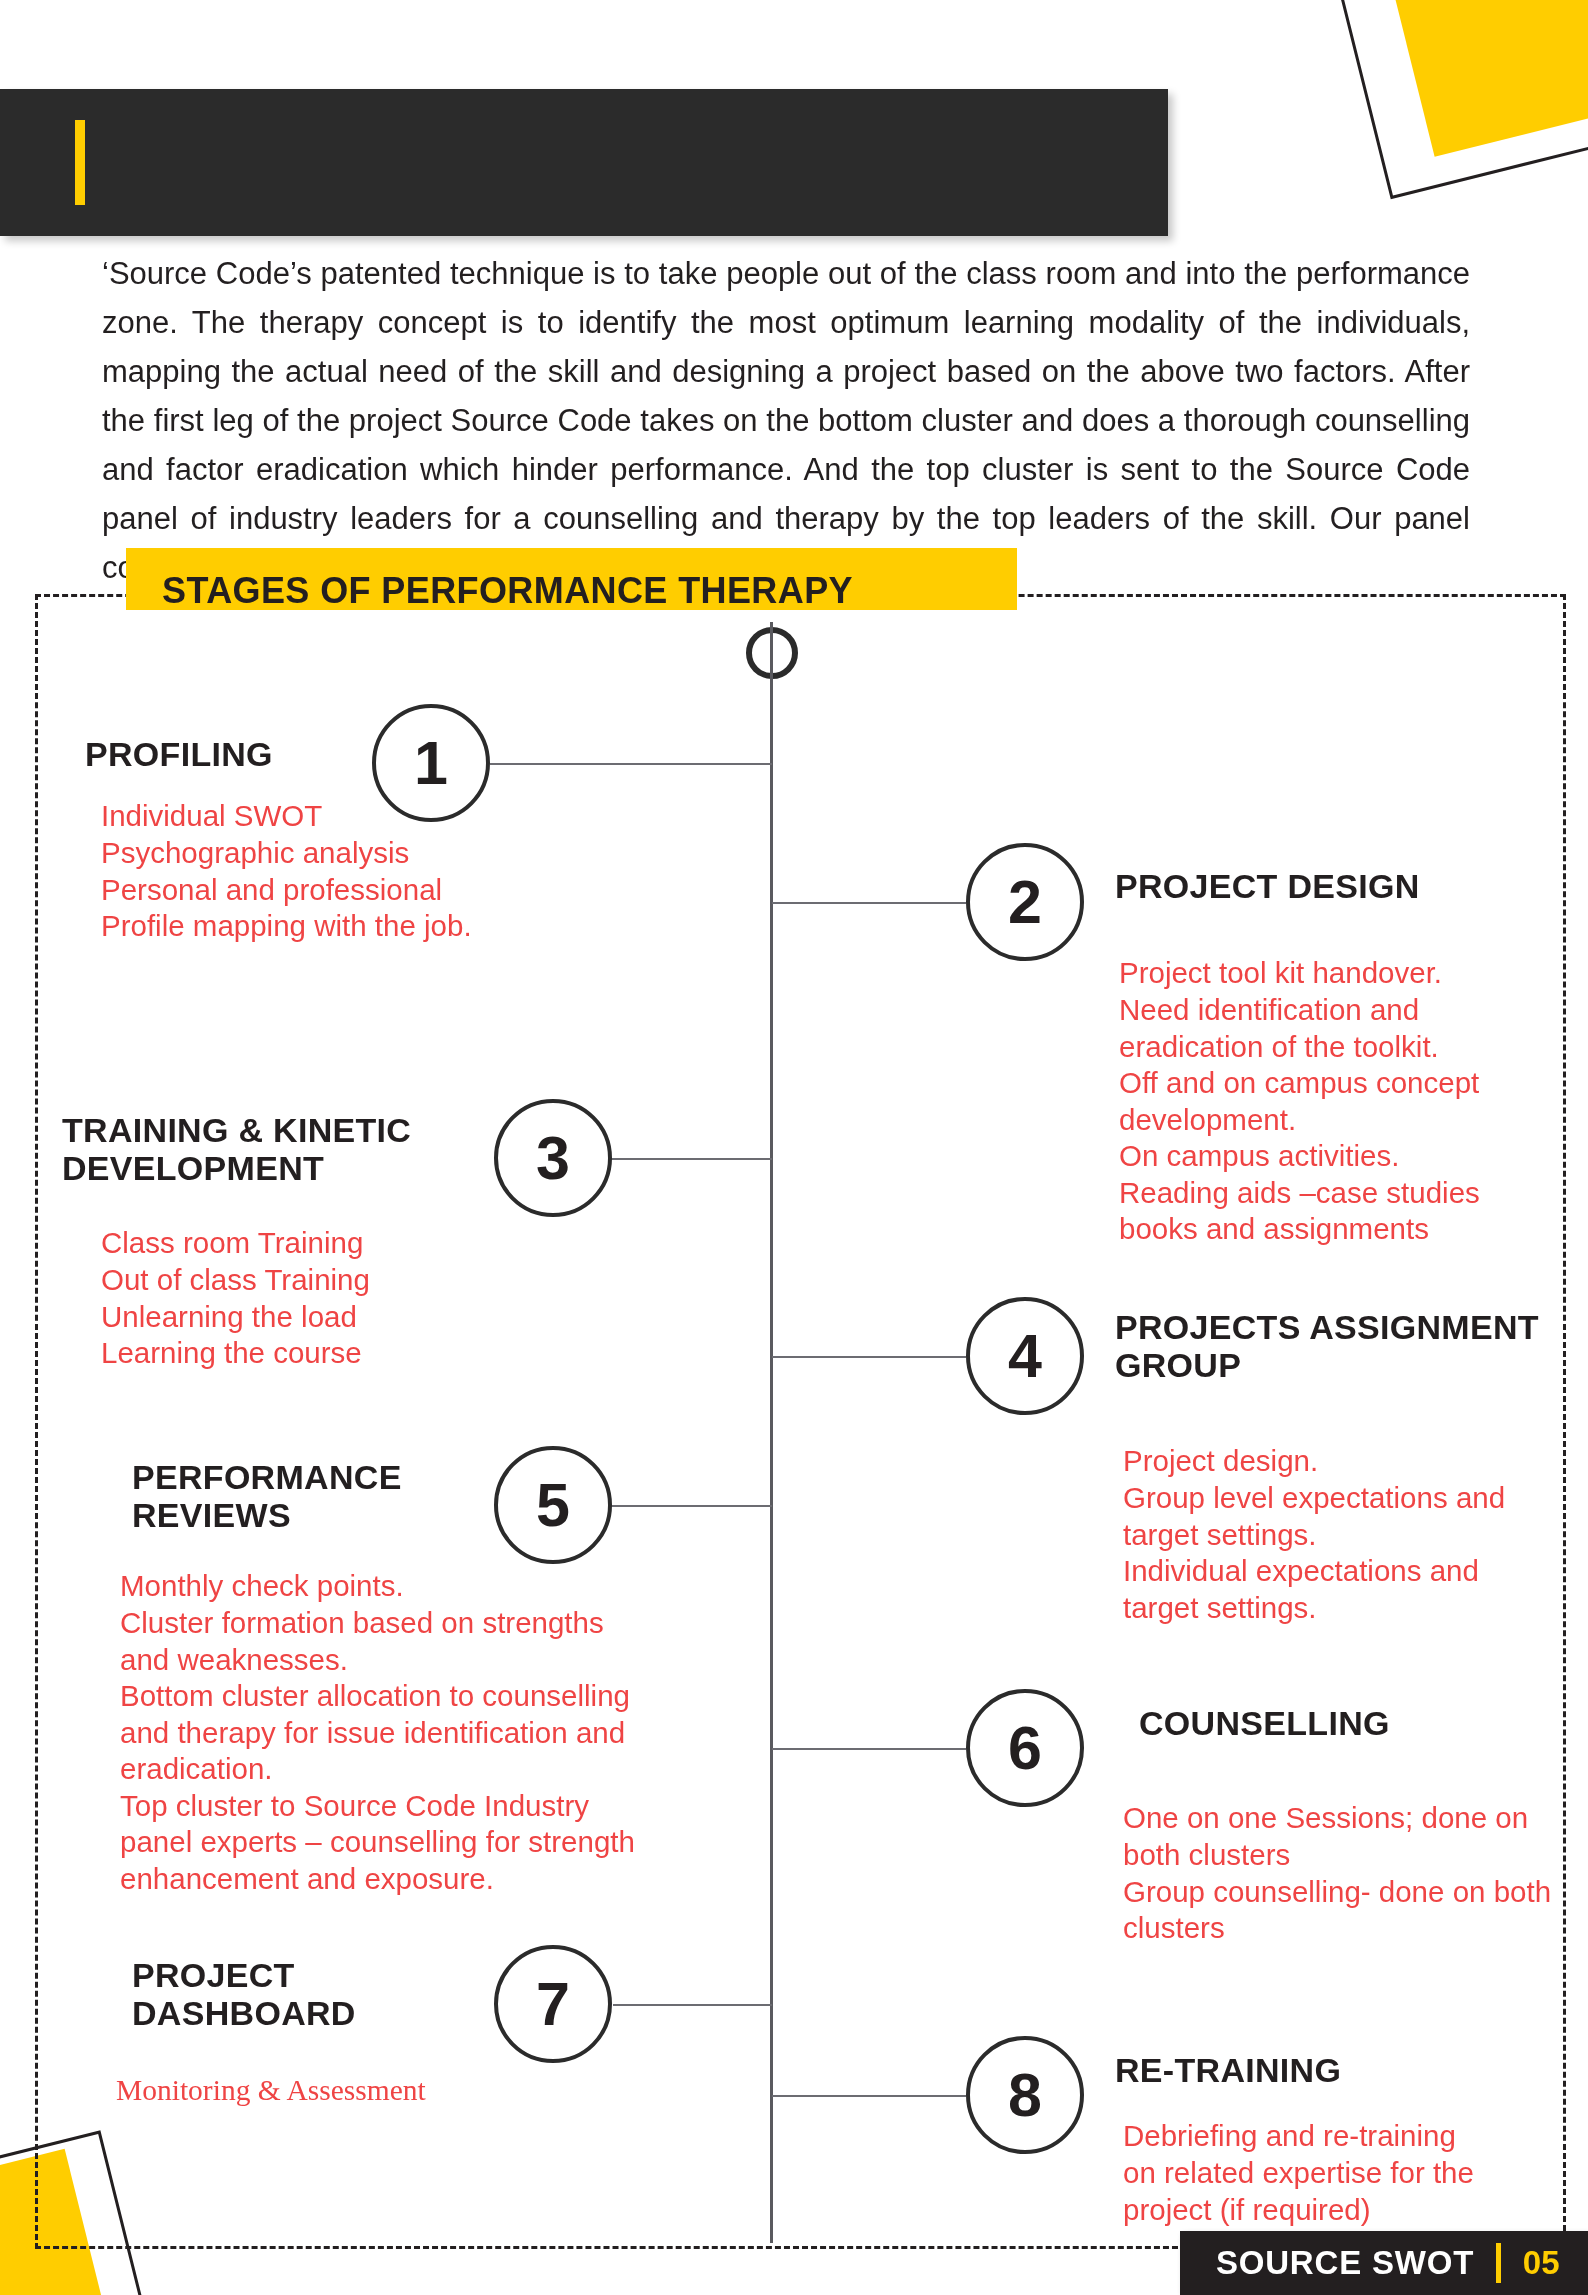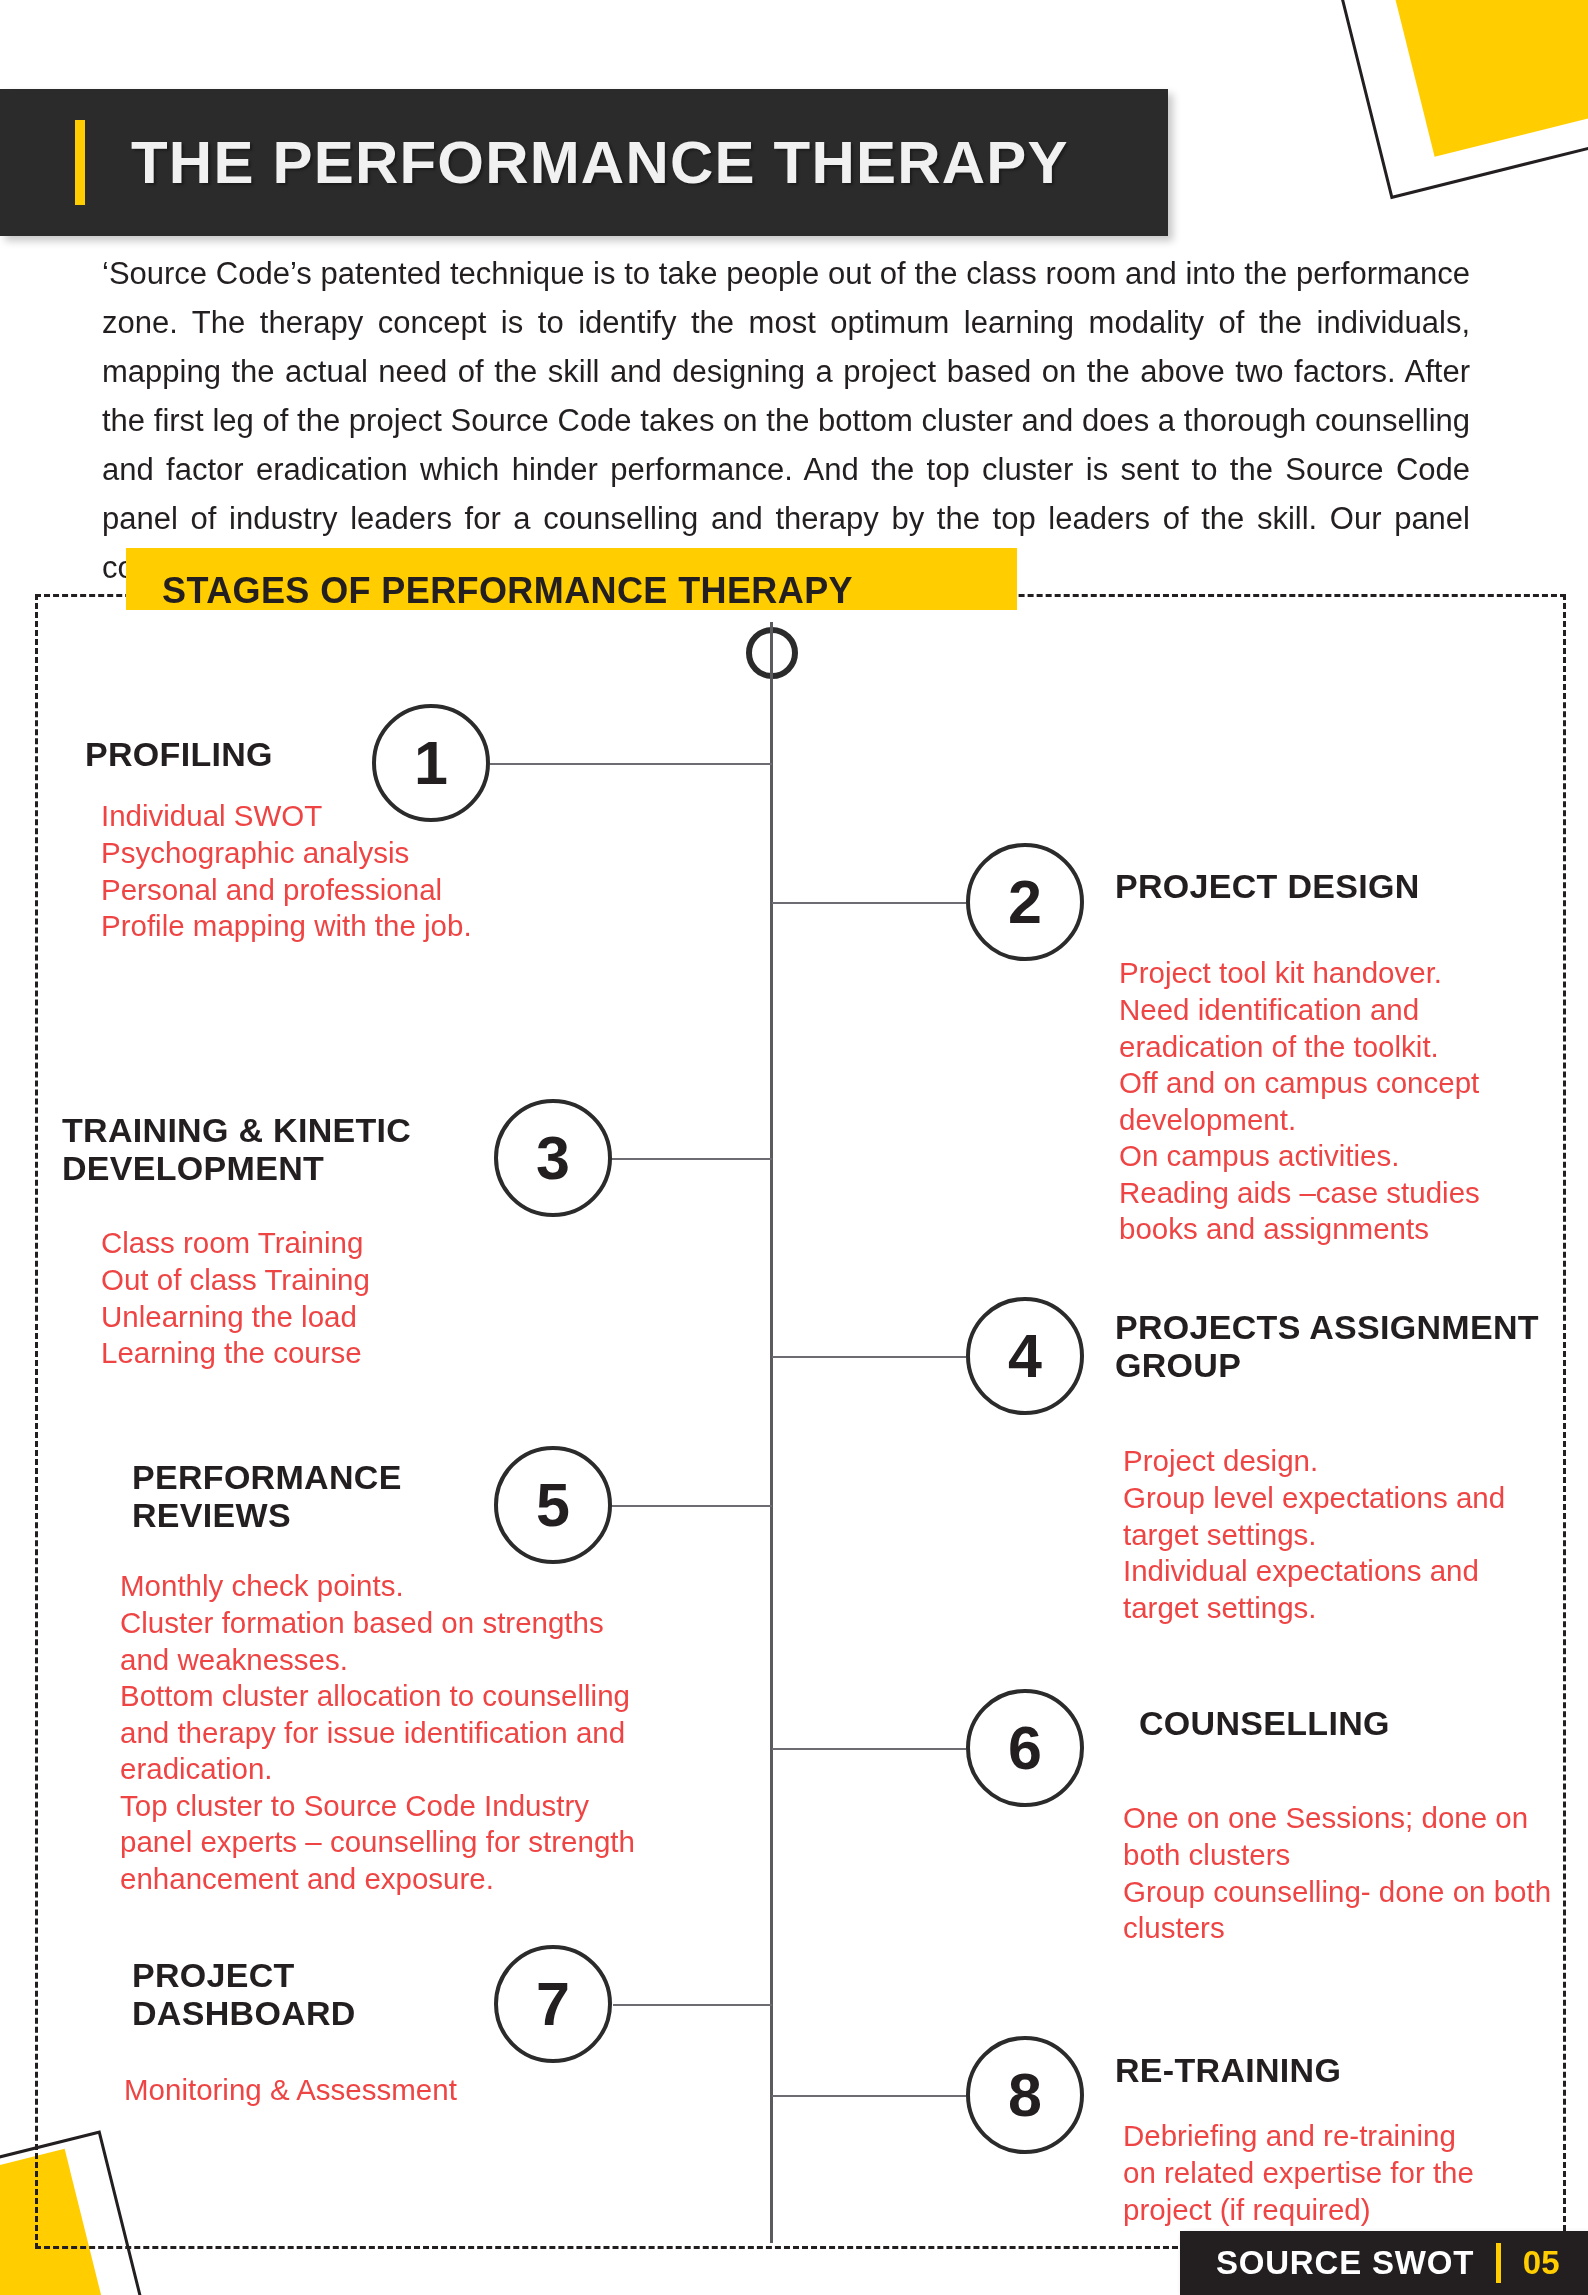--- a/index.html
+++ b/index.html
@@ -111,21 +111,20 @@
 </head>
 <body>
 
 <div class="deco" id="deco-tr-outline"></div>
 <div class="deco" id="deco-tr-yellow"></div>
 <div class="deco" id="deco-bl-outline"></div>
 <div class="deco" id="deco-bl-yellow"></div>
 
 <div id="title-bar">
   <div id="title-accent"></div>
-  <div id="title-text">THE PERFORMANCE THERAPY</div>
 </div>
 
 <p id="intro">‘Source Code’s patented technique is to take people out of the class room and into the performance zone. The therapy concept is to identify the most optimum learning modality of the individuals, mapping the actual need of the skill and designing a project based on the above two factors. After the first leg of the project Source Code takes on the bottom cluster and does a thorough counselling and factor eradication which hinder performance. And the top cluster is sent to the Source Code panel of industry leaders for a counselling and therapy by the top leaders of the skill. Our panel consists of many industries and companies.</p>
 
 <div id="dashed-frame"></div>
 
 <div id="stages-band">
   <span id="stages-band-text">STAGES OF PERFORMANCE THERAPY</span>
 </div>
 
@@ -216,21 +215,21 @@
 <div class="step" style="left:1123px; top:1788px; width:473px;">
   <div class="step-body">One on one Sessions; done on
 both clusters
 Group counselling- done on both
 clusters</div>
 </div>
 
 <div class="step left" style="left:132px; top:1956px; width:357px;">
   <div class="step-head">PROJECT DASHBOARD</div>
 </div>
-<div class="step left" style="left:124px; top:2060px; width:543px;">
+<div class="step left" style="left:116px; top:2060px; width:543px;font-family:Liberation Serif, serif;">
   <div class="step-body">Monitoring &amp; Assessment</div>
 </div>
 
 <div class="step" style="left:1115px; top:2051px; width:465px;">
   <div class="step-head narrow">RE-TRAINING</div>
 </div>
 <div class="step" style="left:1123px; top:2106px; width:465px;">
   <div class="step-body">Debriefing and re-training
 on related expertise  for the
 project (if required)</div>

